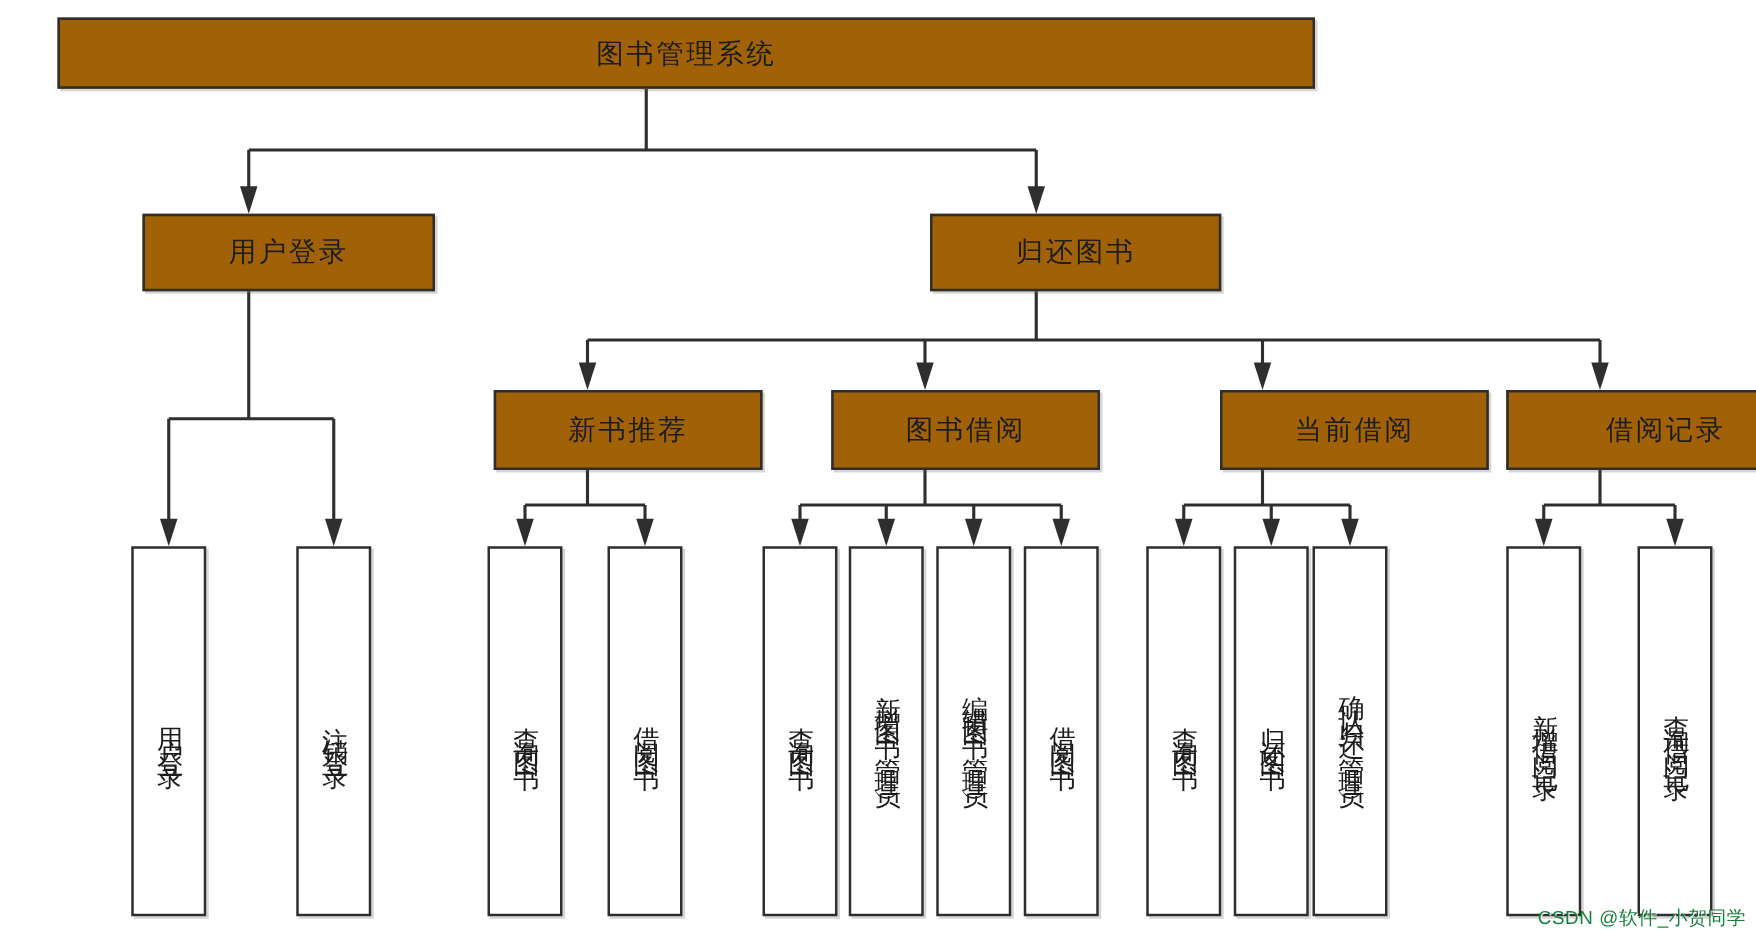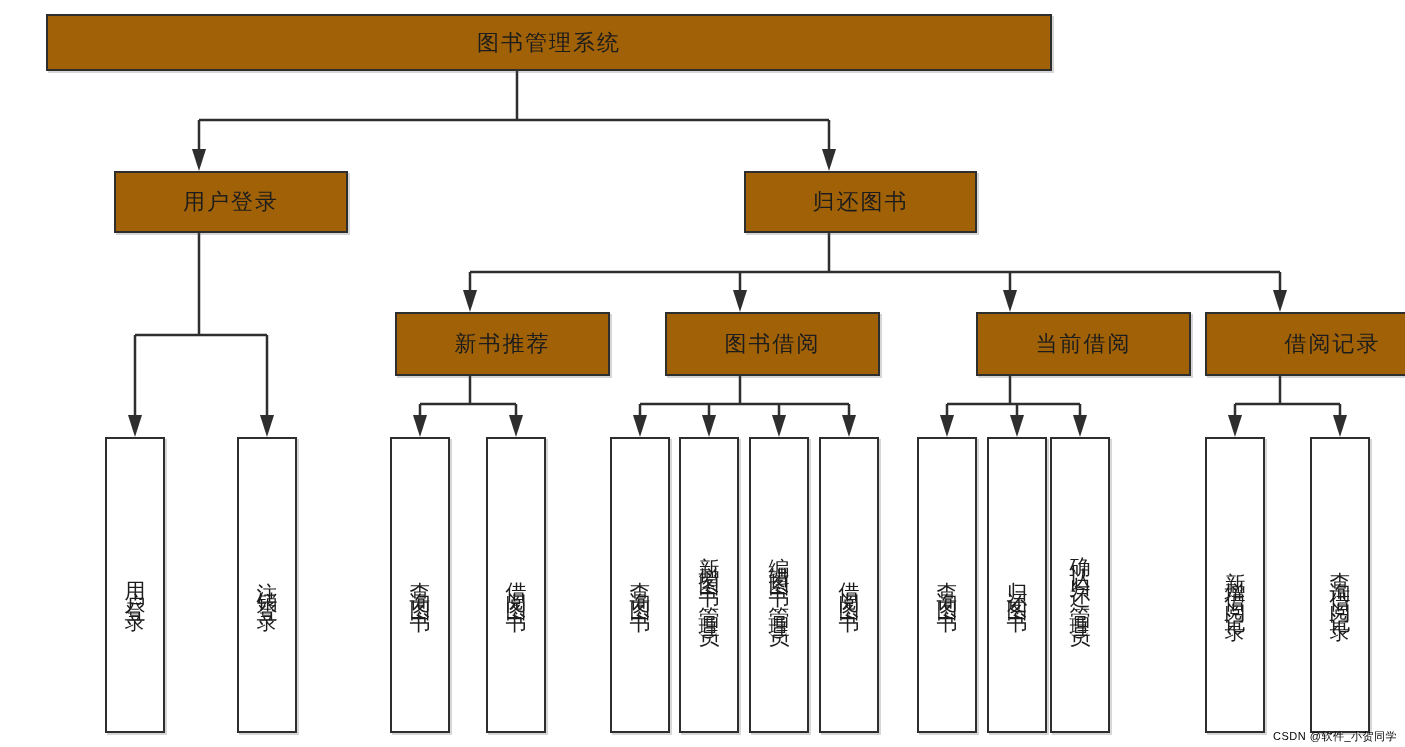--- a/index.html
+++ b/index.html
@@ -50,22 +50,22 @@
     text-orientation: mixed;
     font-size: 21px;
     letter-spacing: 10px;
     white-space: nowrap;
     color: #1c1c1c;
   }
   .watermark {
     position: absolute;
     right: 8px;
     bottom: 3px;
-    font-size: 11px;
-    color: #000000;
+    font-size: 15px;
+    color: #15803d;
     letter-spacing: 0.5px;
     text-shadow: 1px 1px 0 rgba(255,255,255,0.85);
     z-index: 5;
   }
   
   #n-root   { left: 14px;  top: 14px;  width: 1006px; height: 57px; }
   #n-login  { left: 82px;  top: 171px; width: 234px;  height: 62px; }
   #n-mgmt   { left: 712px; top: 171px; width: 233px;  height: 62px; }
   #n-rec    { left: 363px; top: 312px; width: 215px;  height: 64px; }
   #n-borrow { left: 633px; top: 312px; width: 215px;  height: 64px; }

